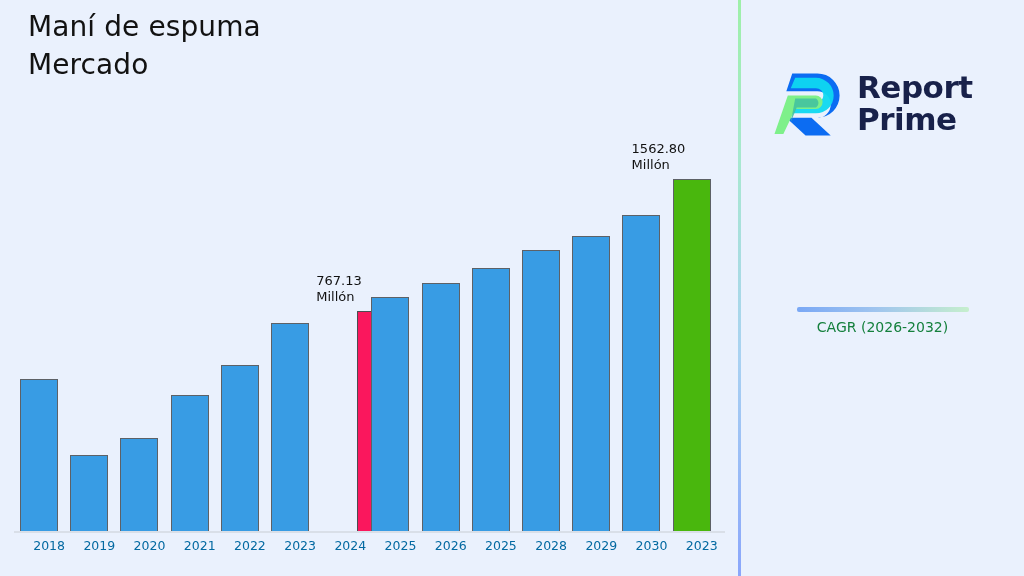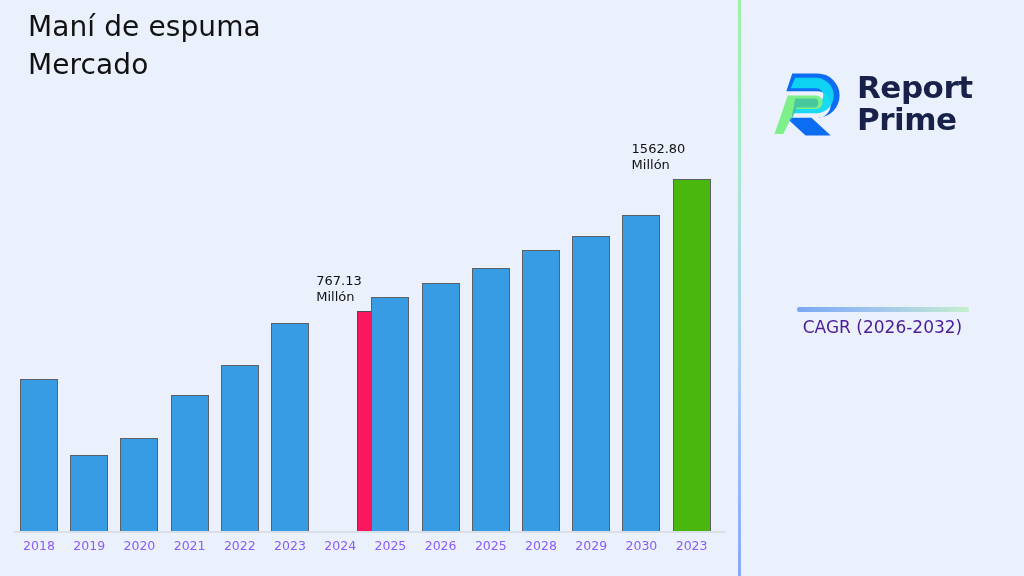--- a/index.html
+++ b/index.html
@@ -84,23 +84,23 @@
     line-height: 16px;
     color: #111;
     white-space: pre-line;
     pointer-events: none;
   }
 
   .tick-label {
     position: absolute;
     top: 418px;
     width: 52px;
-    text-align: center;
+    text-align: right;
     font-size: 12.5px;
-    color: #8b5cf6;
+    color: #0369a1;
   }
 
   #axis-line {
     position: absolute;
     left: 14px;
     top: 411px;
     width: 711px;
     height: 1.5px;
     background: #d9dfe8;
   }
@@ -154,23 +154,23 @@
     font-weight: 400;
   }
   #cagr-rule {
     margin: 6px auto 4px auto;
     width: 172px;
     height: 5px;
     border-radius: 2px;
     background: linear-gradient(to right, #7aa8f5 0%, #9fc4ef 45%, #c6efcd 100%);
   }
   #cagr-caption {
-    font-size: 17px;
+    font-size: 14px;
     line-height: 22px;
-    color: #4c1d95;
+    color: #15803d;
   }
 </style>
 </head>
 <body>
 
 <div id="page">
 
   <div id="chart-panel">
 
     <div id="chart-title">Maní de espuma

